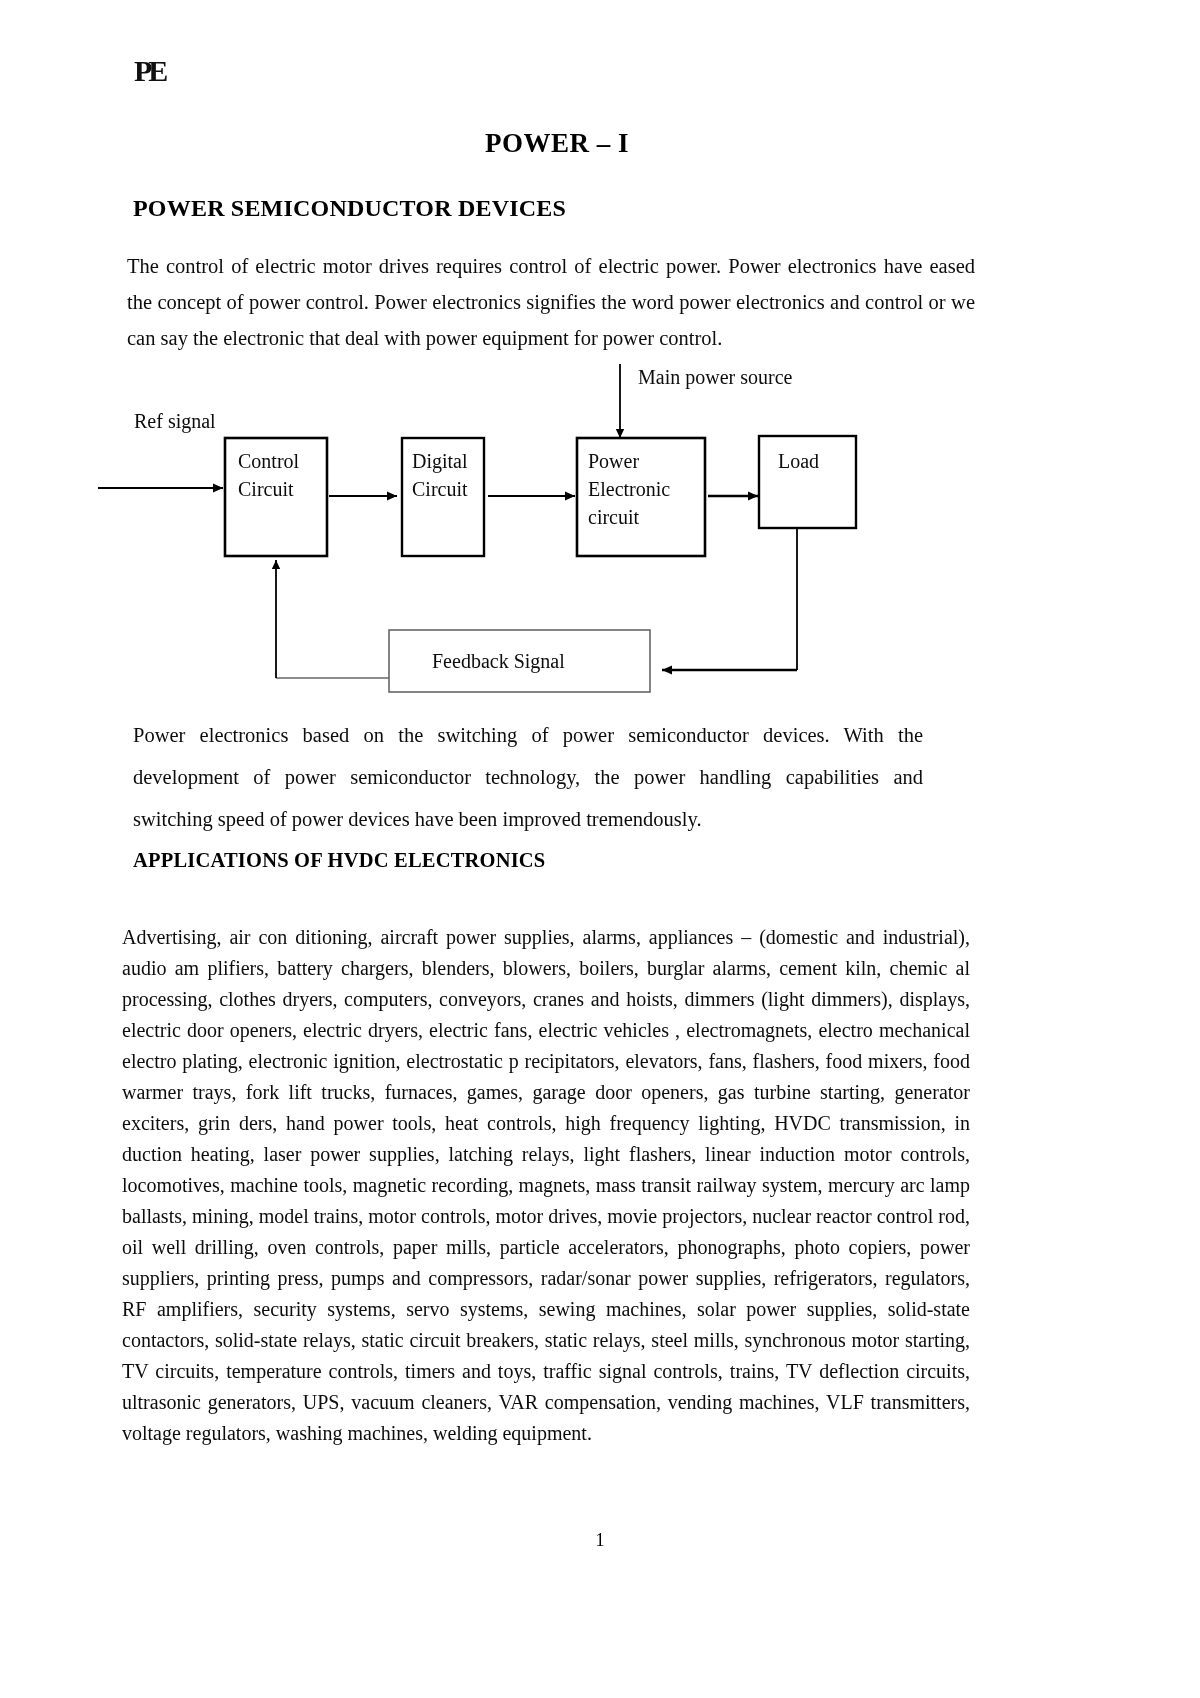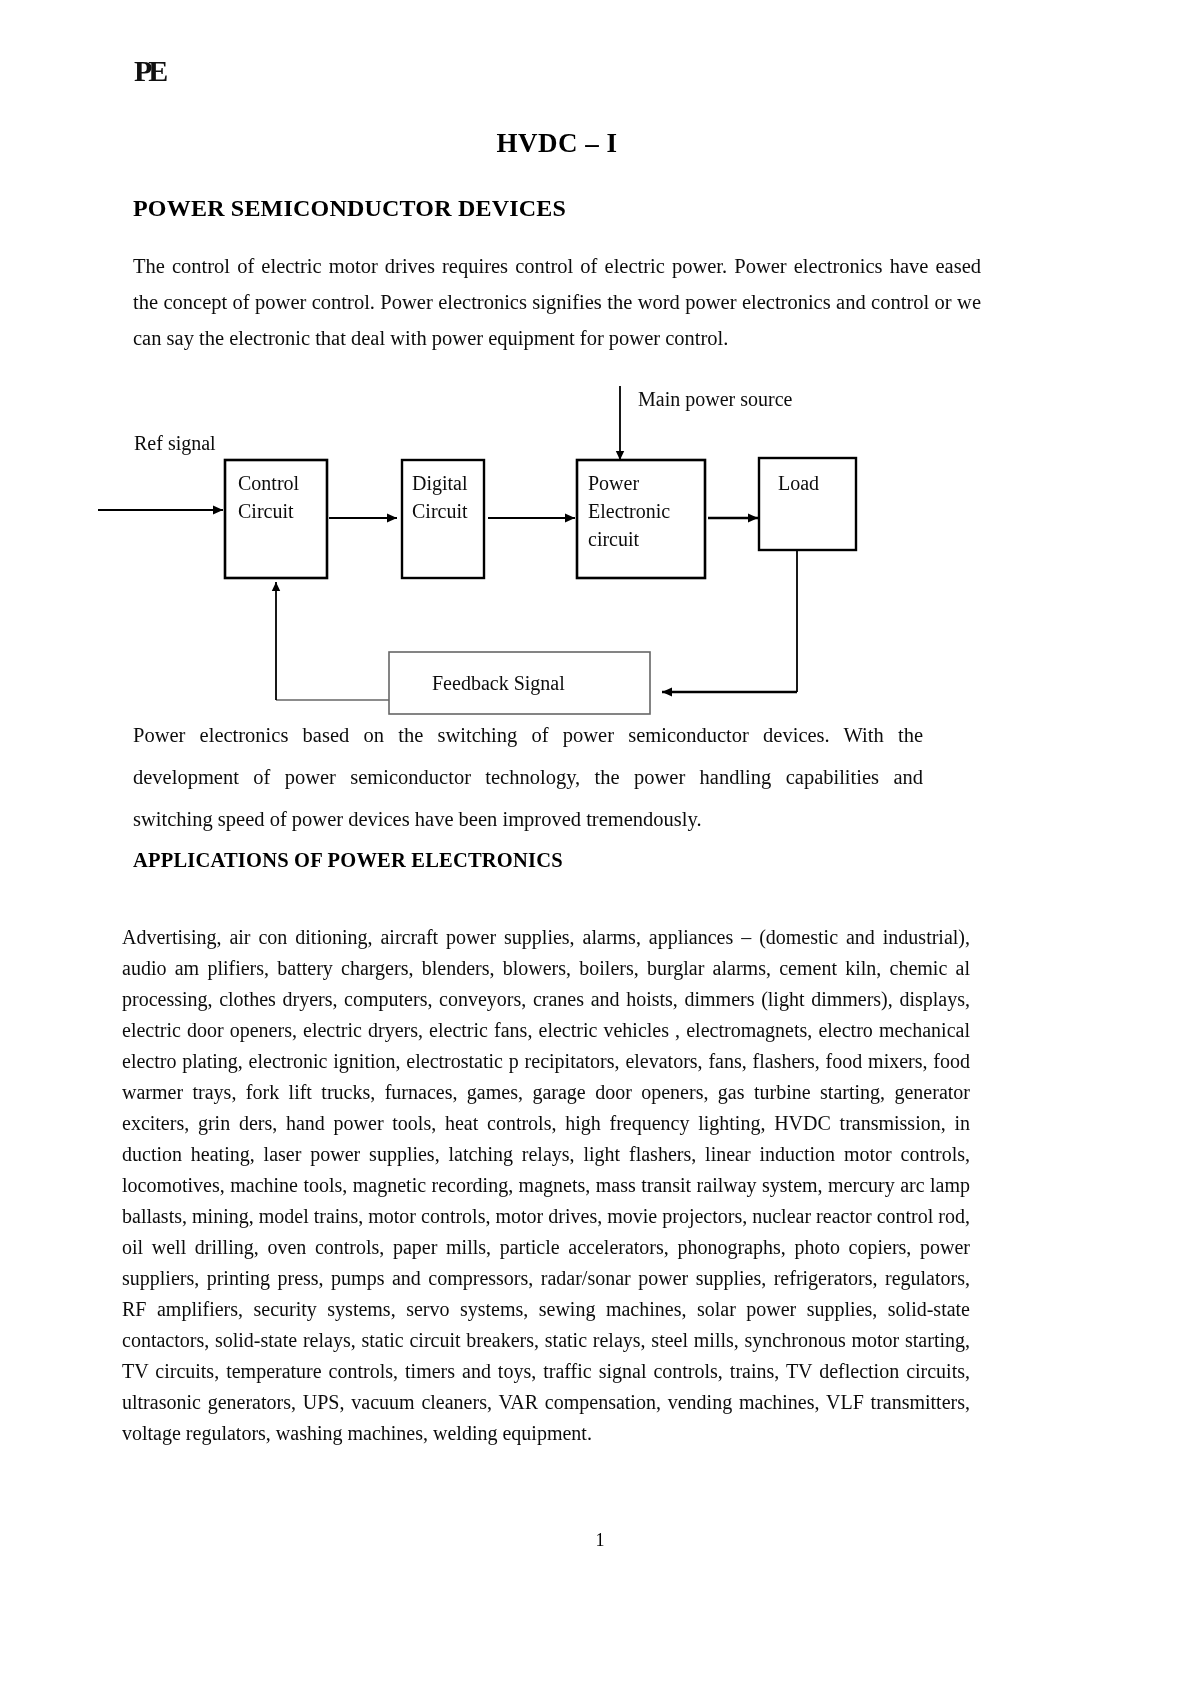--- a/index.html
+++ b/index.html
@@ -60,21 +60,21 @@
   
   .para {
     position: absolute;
     font-size: 20.5px;
     line-height: 36px;
     text-align: justify;
     text-justify: inter-word;
     color: #0c0c0c;
   }
   .para-intro {
-    left: 133px;
+    left: 127px;
     top: 238px;
     width: 848px;
   }
   .para-mid {
     left: 133px;
     top: 704px;
     width: 790px;
     line-height: 42px;
   }
   .applications-heading {
@@ -100,21 +100,21 @@
     top: 1520px;
     width: 1200px;
     text-align: center;
     font-size: 18px;
   }
 
   
   .diagram {
     position: absolute;
     left: 90px;
-    top: 368px;
+    top: 346px;
     width: 900px;
     height: 352px;
   }
   .diagram svg {
     display: block;
   }
   .dlabel {
     font-family: "Liberation Serif", "DejaVu Serif", serif;
     font-size: 20px;
     fill: #0c0c0c;
@@ -123,21 +123,21 @@
     font-size: 20px;
   }
 </style>
 </head>
 <body>
 
 <div class="page">
 
   <div class="doc-mark">PE</div>
 
-  <div class="unit-title">HVDC – I</div>
+  <div class="unit-title">POWER – I</div>
 
   <div class="section-title">POWER SEMICONDUCTOR DEVICES</div>
 
   <div class="para para-intro">The control of electric motor drives requires control of electric power. Power electronics have eased the concept of power control. Power electronics signifies the word power electronics and control or we can say the electronic that deal with power equipment for power control.</div>
 
   <div class="diagram">
     <svg width="900" height="352" viewBox="0 0 900 352" xmlns="http://www.w3.org/2000/svg">
       <defs>
         <marker id="ah" markerWidth="11" markerHeight="11" refX="10" refY="5.2" orient="auto" markerUnits="userSpaceOnUse">
           <path d="M0,0.6 L10,5.2 L0,9.8 z" fill="#000000"></path>
@@ -196,19 +196,19 @@
       <line x1="707" y1="172" x2="707" y2="314" stroke="#000000" stroke-width="1.8"></line>
       <line x1="707" y1="314" x2="572" y2="314" stroke="#000000" stroke-width="2.6" marker-end="url(#ah)"></line>
 
       <line x1="299" y1="322" x2="186" y2="322" stroke="#666666" stroke-width="1.6"></line>
       <line x1="186" y1="322" x2="186" y2="204" stroke="#000000" stroke-width="1.8" marker-end="url(#ah-thin)"></line>
     </svg>
   </div>
 
   <div class="para para-mid">Power electronics based on the switching of power semiconductor devices. With the development of power semiconductor technology, the power handling capabilities and switching speed of power devices have been improved tremendously.</div>
 
-  <div class="applications-heading">APPLICATIONS OF POWER ELECTRONICS</div>
+  <div class="applications-heading">APPLICATIONS OF HVDC ELECTRONICS</div>
 
   <div class="para para-apps">Advertising, air con ditioning, aircraft power supplies, alarms, appliances – (domestic and industrial), audio am plifiers, battery chargers, blenders, blowers, boilers, burglar alarms, cement kiln, chemic al processing, clothes dryers, computers, conveyors, cranes and hoists, dimmers (light dimmers), displays, electric door openers, electric dryers, electric fans, electric vehicles , electromagnets, electro mechanical electro plating, electronic ignition, electrostatic p recipitators, elevators, fans, flashers, food mixers, food warmer trays, fork lift trucks, furnaces, games, garage door openers, gas turbine starting, generator exciters, grin ders, hand power tools, heat controls, high frequency lighting, HVDC transmission, in duction heating, laser power supplies, latching relays, light flashers, linear induction  motor controls, locomotives, machine tools, magnetic recording, magnets, mass transit railway system, mercury arc lamp ballasts, mining, model trains, motor controls, motor drives, movie projectors, nuclear reactor control rod, oil well drilling, oven controls, paper mills, particle accelerators, phonographs, photo copiers, power suppliers, printing press, pumps and compressors, radar/sonar power supplies, refrigerators, regulators, RF amplifiers, security systems, servo systems, sewing machines, solar power supplies, solid-state contactors, solid-state relays, static circuit breakers, static relays, steel mills, synchronous motor starting, TV circuits, temperature controls, timers and toys, traffic signal controls, trains, TV deflection circuits, ultrasonic generators, UPS, vacuum cleaners, VAR compensation, vending machines, VLF transmitters, voltage regulators, washing machines, welding equipment.</div>
 
   <div class="page-number">1</div>
 
 </div>
 
 </body></html>

